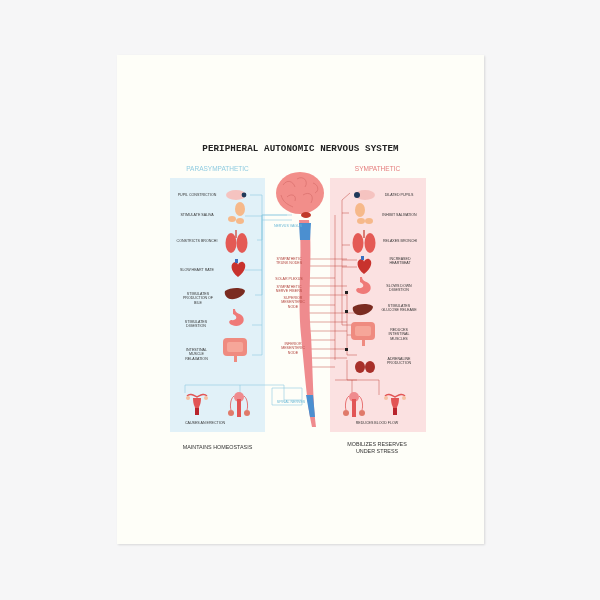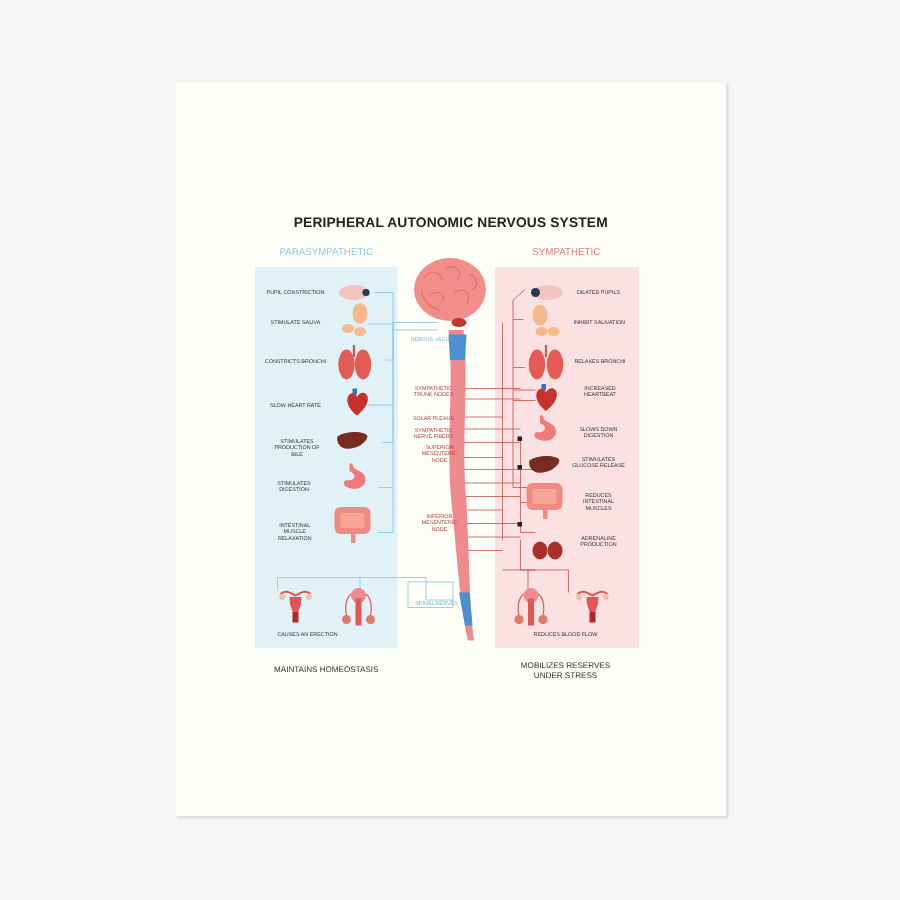--- a/index.html
+++ b/index.html
@@ -1,18 +1,18 @@
 <!DOCTYPE html>
 <html><head>
 <meta charset="utf-8">
 <style>
   html,body{margin:0;padding:0;}
   body{width:600px;height:600px;background:#f6f6f7;position:relative;overflow:hidden;font-family:"Liberation Sans",sans-serif;}
   .paper{position:absolute;left:117px;top:55px;width:367px;height:489px;background:#fefef8;box-shadow:1px 1px 2px rgba(0,0,0,0.12);}
-  .title{position:absolute;left:0;top:88px;width:367px;text-align:center;font-weight:bold;font-size:9.2px;color:#222;letter-spacing:0.1px;}
+  .title{position:absolute;left:0;top:88px;width:367px;text-align:center;font-weight:bold;font-size:9.2px;color:#222;letter-spacing:0.1px;font-family:Liberation Mono, monospace;}
   .sub{position:absolute;top:110px;font-size:6.5px;text-align:center;}
   .sub.para{left:53px;width:95px;color:#8fcbe0;}
   .sub.symp{left:213px;width:95px;color:#e47b7b;}
   .panel{position:absolute;top:123px;height:254px;}
   .panel.left{left:53px;width:95px;background:#e1f1f8;}
   .panel.right{left:213px;width:96px;background:#fbe1e1;}
   .lbl{position:absolute;font-size:3.6px;color:#333;text-align:center;line-height:4.4px;text-transform:uppercase;}
   .organ{position:absolute;}
   .foot{position:absolute;font-size:5.4px;color:#333;text-align:center;line-height:7px;}
   .mid{position:absolute;font-size:3.6px;text-align:center;line-height:4.4px;}

